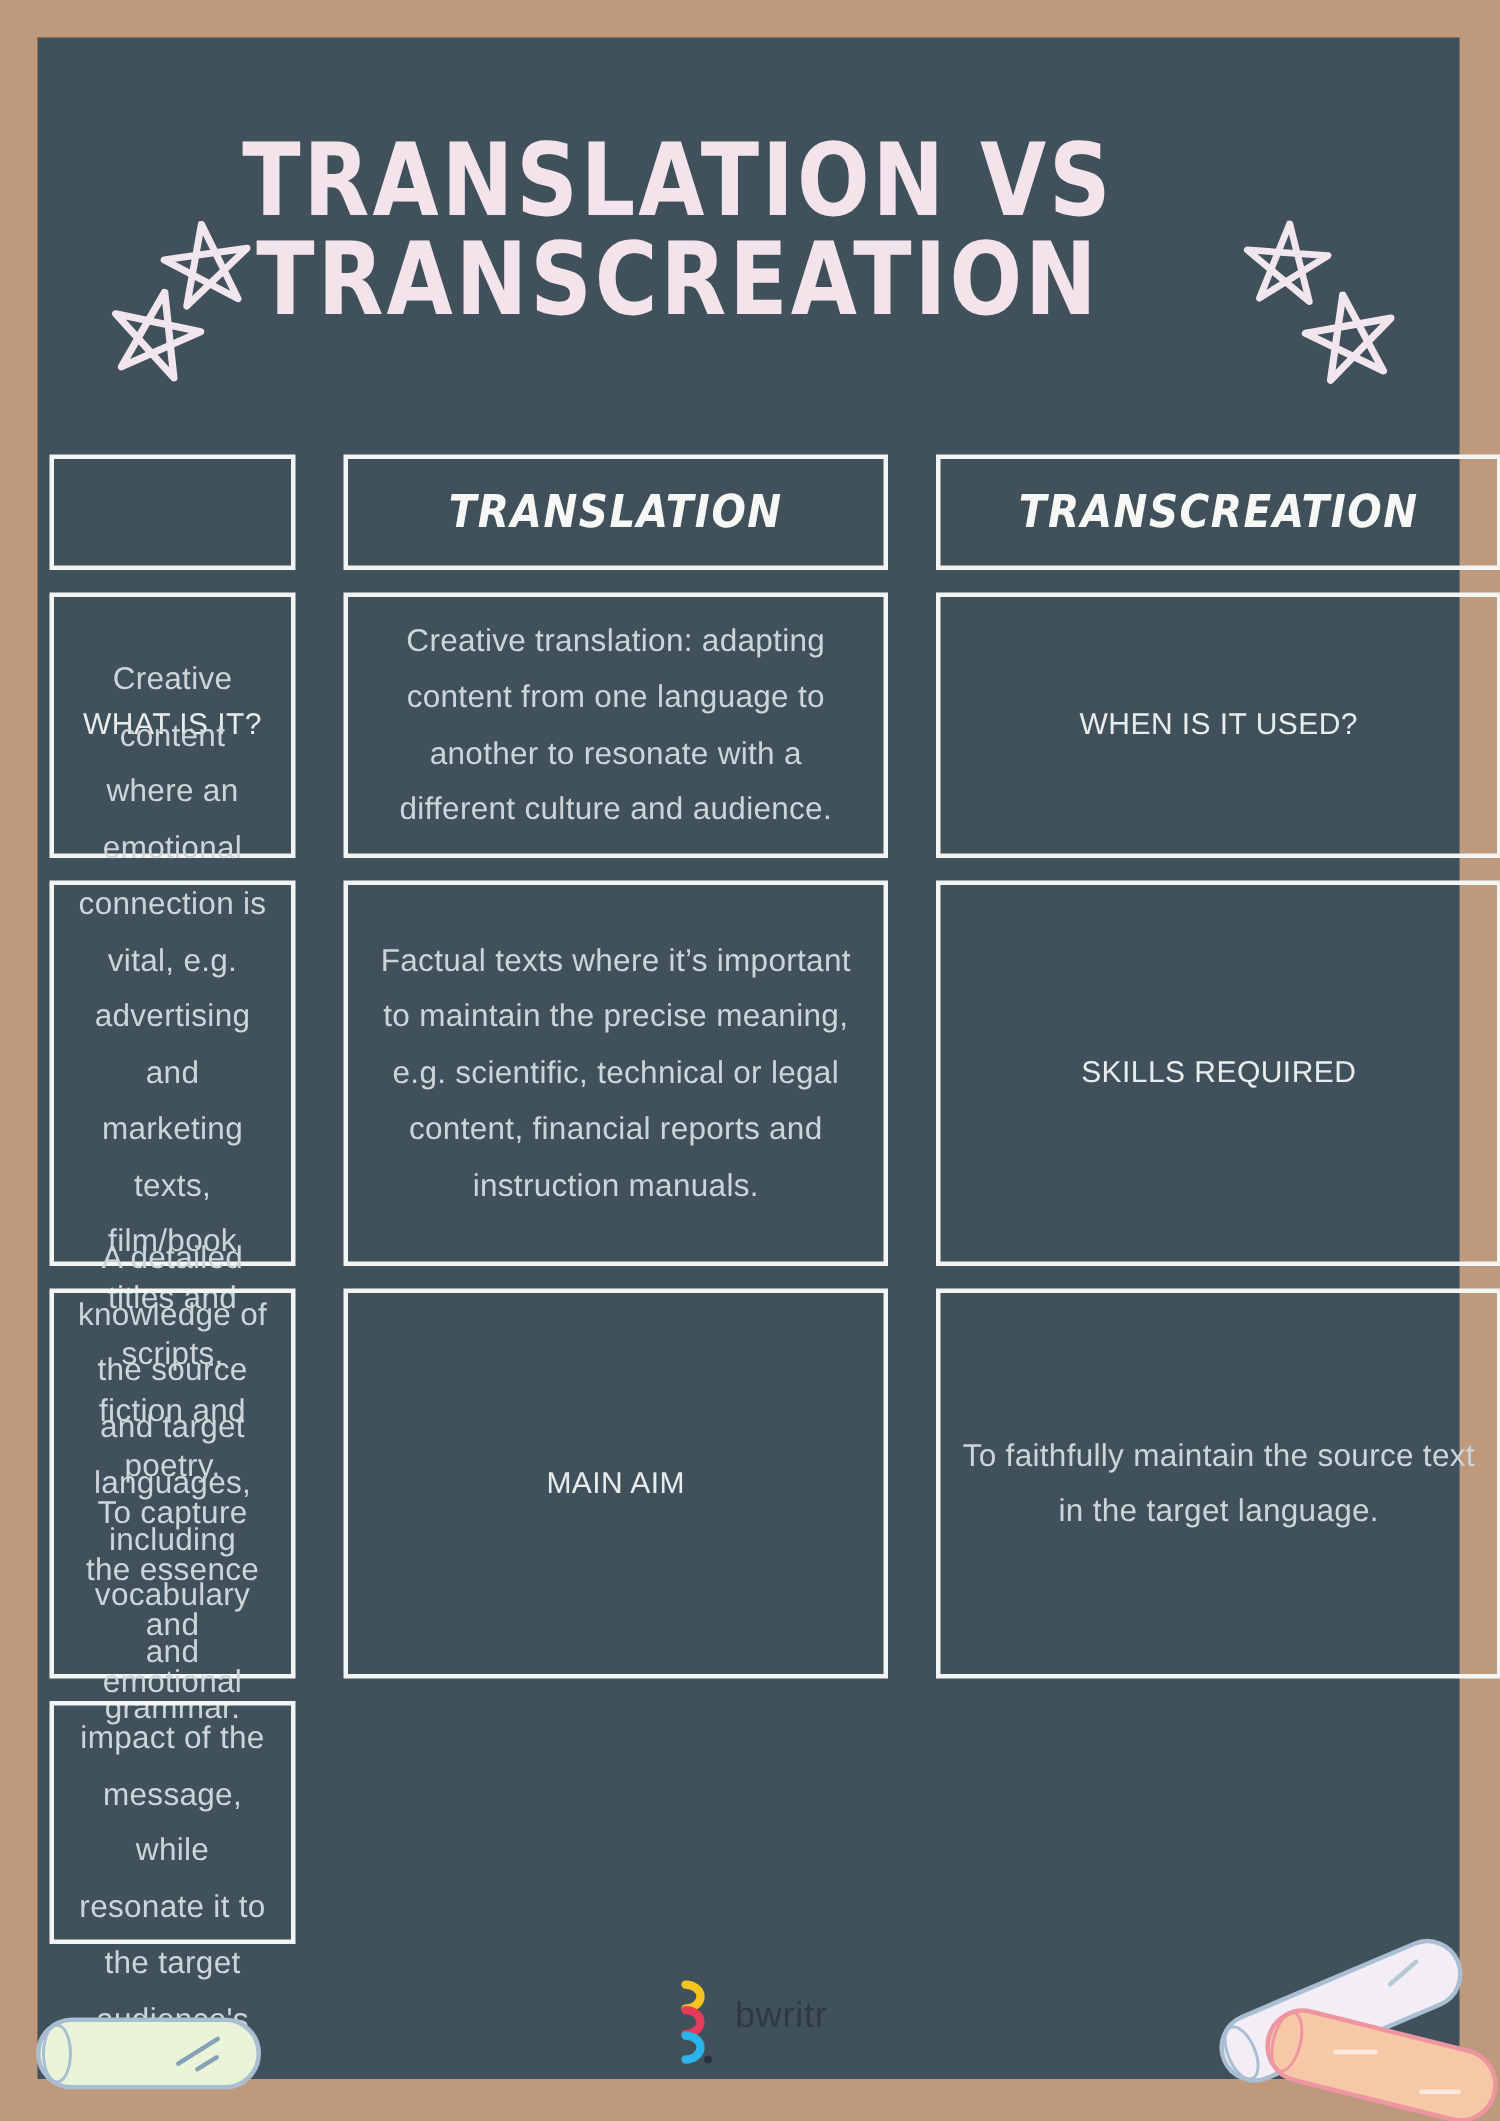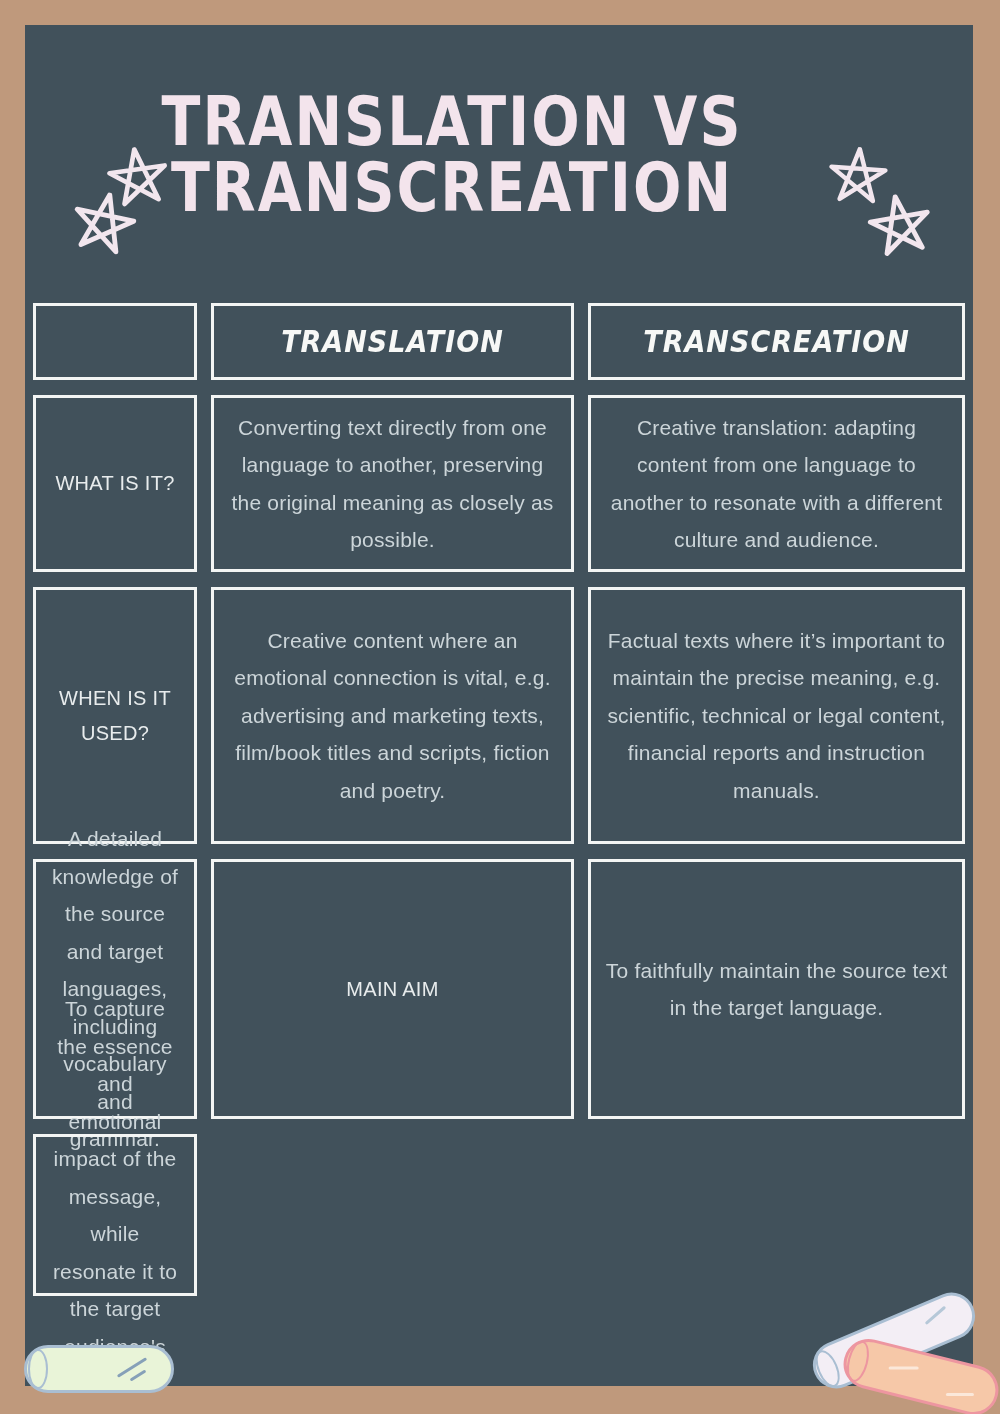--- a/index.html
+++ b/index.html
@@ -31,21 +31,21 @@
   
   .star{position:absolute;}
   .star svg{display:block;}
   
   .cmp-table{
     position:absolute;
     left:33px;top:303px;width:780px;
     display:grid;
     grid-template-columns:164px 363px 377px;
     grid-template-rows:77px 177px 257px 260px 162px;
-    gap:15px 14px;
+    gap:15px 32px;
   }
   .cell{
     border:3px solid #f3f5f4;
     display:flex;align-items:center;justify-content:center;
     text-align:center;
     padding:8px 14px;
     box-sizing:border-box;
   }
   .col-head{
     color:#f7f8f6;
@@ -146,34 +146,45 @@
 
     <div class="cell"></div>
     <div class="cell col-head">
       <span>TRANSLATION</span>
     </div>
     <div class="cell col-head">
       <span>TRANSCREATION</span>
     </div>
 
     <div class="cell row-label">WHAT IS IT?</div>
-    <div class="cell body-text">Converting text directly from one language to another, preserving the original meaning as closely as possible.</div>
     <div class="cell body-text">Creative translation: adapting content from one language to another to resonate with a different culture and audience.</div>
 
     <div class="cell row-label">WHEN IS IT USED?</div>
     <div class="cell body-text">Creative content where an emotional connection is vital, e.g. advertising and marketing texts, film/book titles and scripts, fiction and poetry.</div>
     <div class="cell body-text">Factual texts where it’s important to maintain the precise meaning, e.g. scientific, technical or legal content, financial reports and instruction manuals.</div>
 
+    <div class="cell row-label">SKILLS REQUIRED</div>
     <div class="cell body-text">A detailed knowledge of the source and target languages, including vocabulary and grammar.</div>
 
     <div class="cell row-label">MAIN AIM</div>
     <div class="cell body-text">To faithfully maintain the source text in the target language.</div>
     <div class="cell body-text">To capture the essence and emotional impact of the message, while resonate it to the target audience's cultural context.</div>
   </div>
 
+  <div class="logo">
+    <span>
+      <svg width="32" height="60" viewBox="0 0 32 60">
+        <path d="M9 5 A10 8 0 0 1 9 21" fill="none" stroke="#f4c41f" stroke-width="5.5" stroke-linecap="round"></path>
+        <path d="M9 22 A10 8 0 0 1 9 38" fill="none" stroke="#e63c5c" stroke-width="5.5" stroke-linecap="round"></path>
+        <path d="M9 39 A10 8 0 0 1 9 55" fill="none" stroke="#2cb4e8" stroke-width="5.5" stroke-linecap="round"></path>
+        <circle cx="24" cy="55" r="2.6" fill="#26333c"></circle>
+      </svg>
+    </span>
+    <span class="logo-text">bwritr</span>
+  </div>
 
   <div class="chalk chalk-green">
     <span class="mark m1"></span>
     <span class="mark m2"></span>
   </div>
   <div class="chalk chalk-white">
     <span class="mark m1"></span>
     <span class="mark m2"></span>
   </div>
   <div class="chalk chalk-peach">

